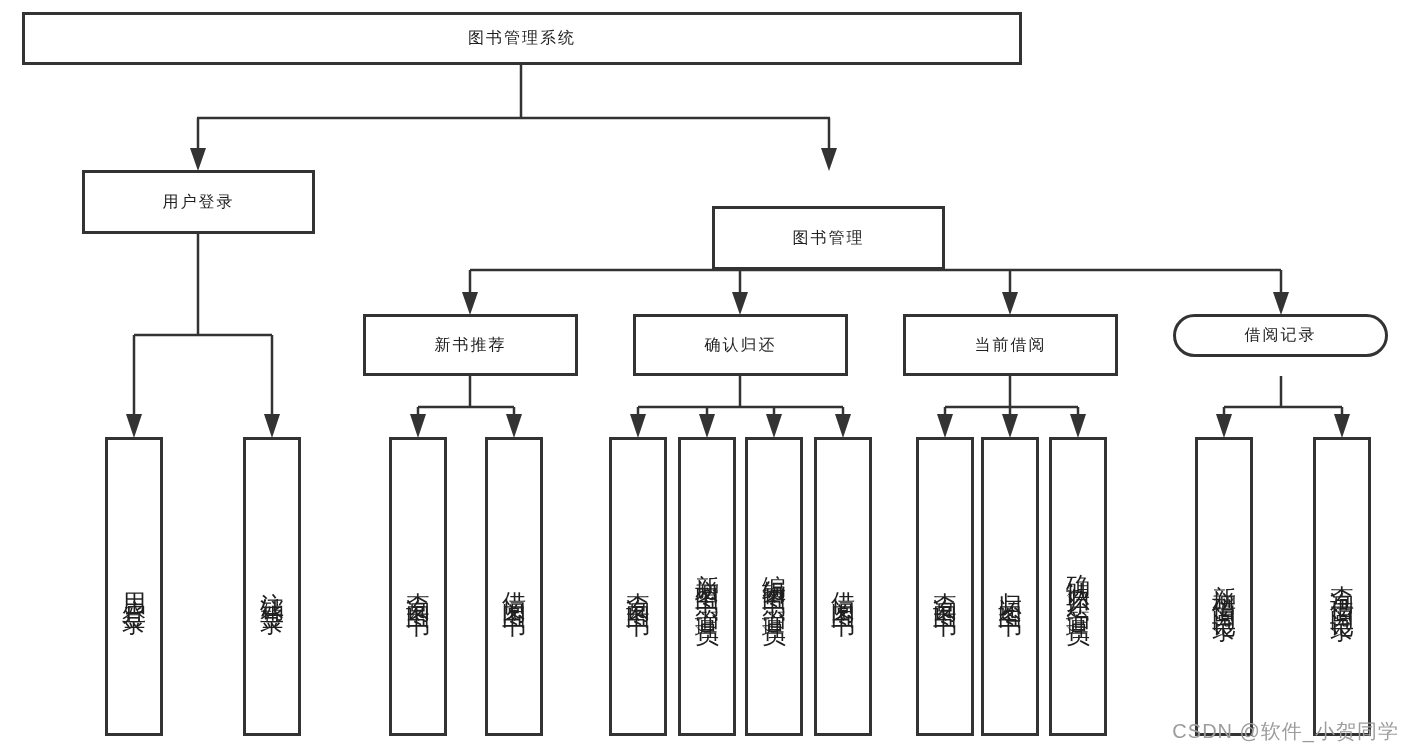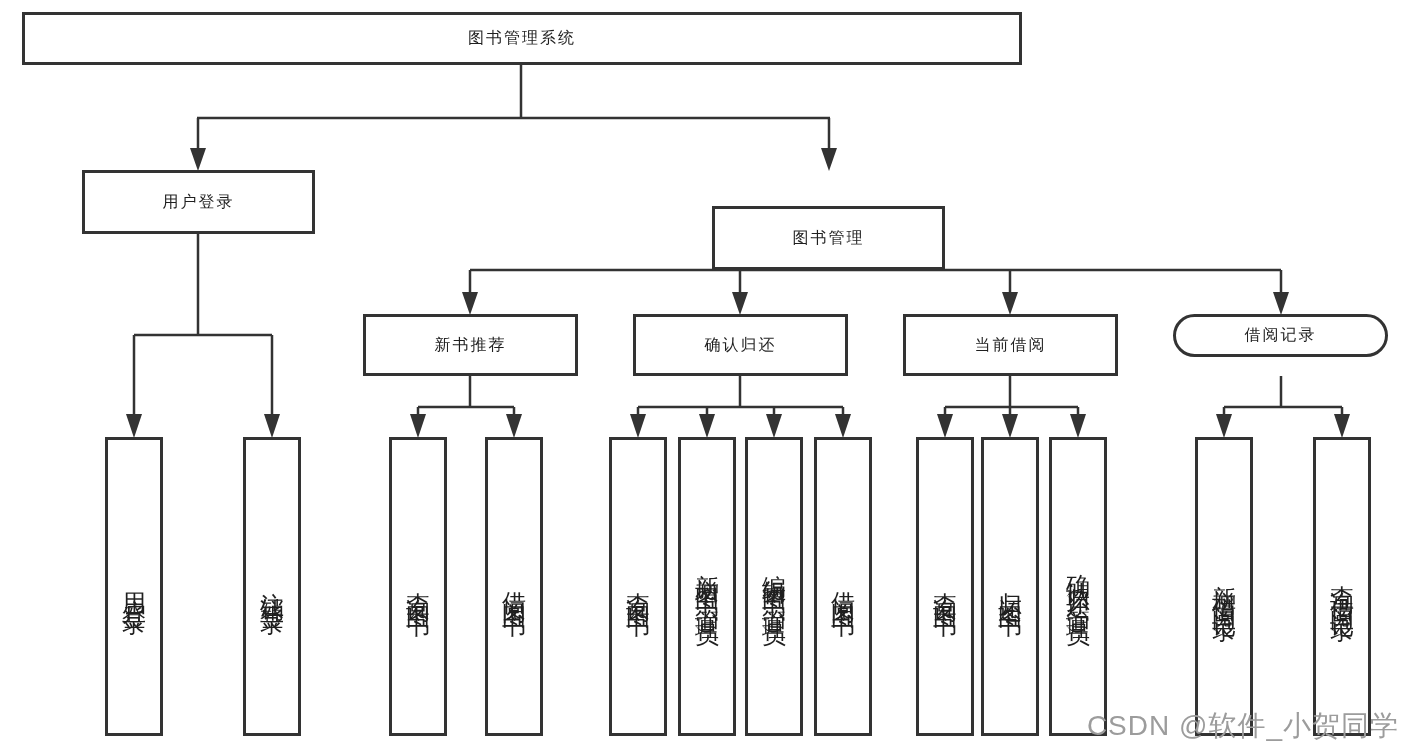--- a/index.html
+++ b/index.html
@@ -32,21 +32,21 @@
     writing-mode: vertical-rl;
     text-orientation: mixed;
     font-size: 24px;
     letter-spacing: 7px;
     line-height: 1;
   }
   .watermark {
     position: absolute;
     right: 6px;
     bottom: 2px;
-    font-size: 28px;
+    font-size: 20px;
     color: #9c9c9c;
     z-index: 3;
     white-space: nowrap;
     letter-spacing: 1px;
   }
   
   #n-root { left: 22px;  top: 12px;  width: 1000px; height: 53px; }
   #n-l2a  { left: 82px;  top: 170px; width: 233px;  height: 64px; }
   #n-l2b  { left: 712px; top: 178px; width: 233px;  height: 64px; margin-top: 28px; }
   #n-l3a  { left: 363px; top: 314px; width: 215px;  height: 62px; }

